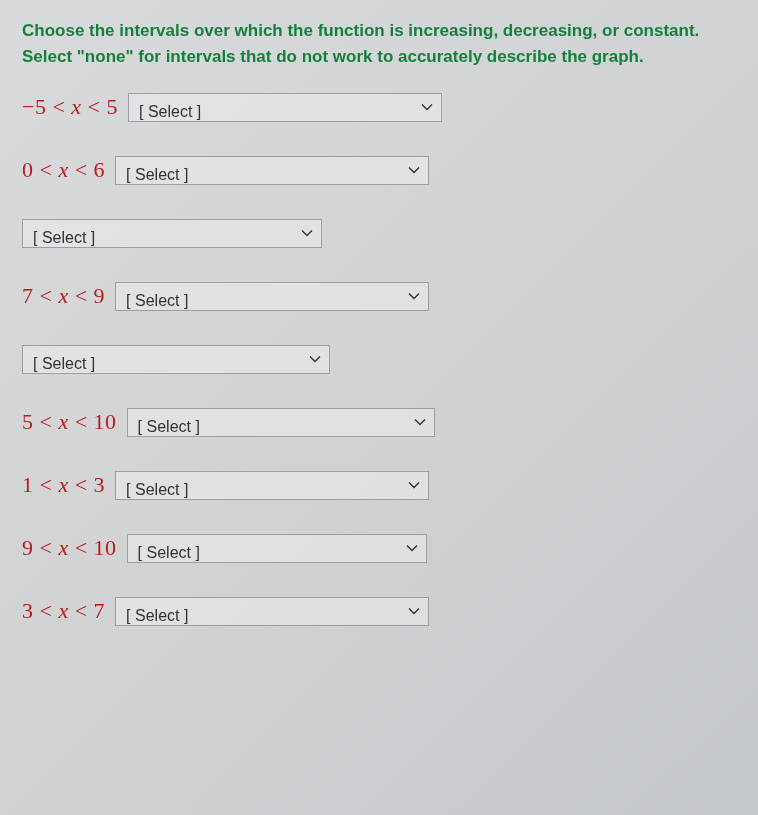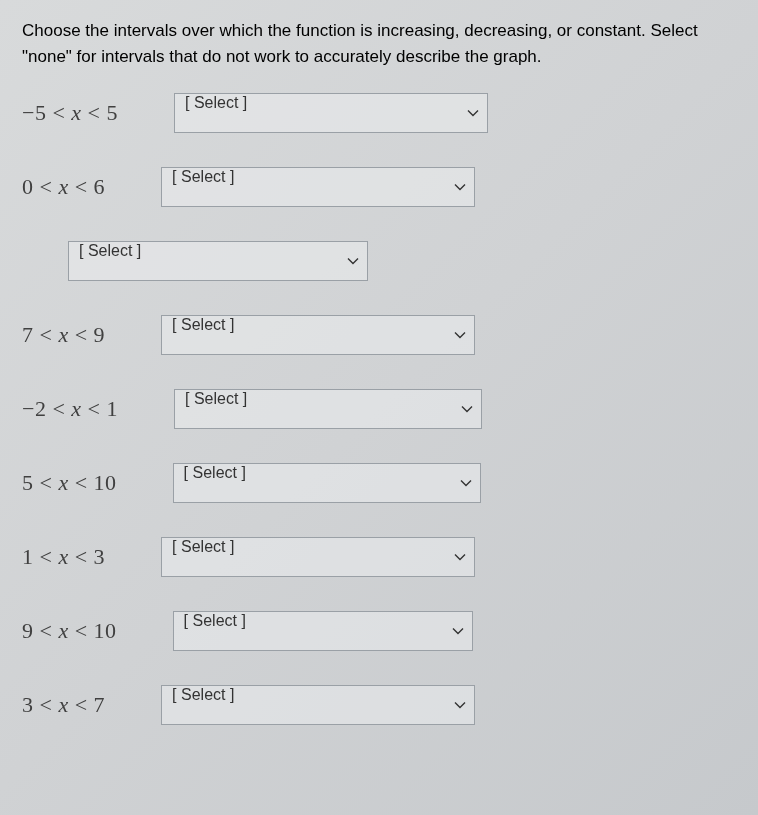--- a/index.html
+++ b/index.html
@@ -8,55 +8,54 @@
     font-family: Georgia, 'Times New Roman', serif;
     color: #2a2a2a;
     width: 758px;
     height: 815px;
     padding: 18px 22px;
     position: relative;
   }
   .instructions {
     font-family: 'Segoe UI', Arial, sans-serif;
     font-size: 17px;
-    color: #000000;
+    color: #15803d;
     line-height: 1.55;
     margin-bottom: 22px;
-    font-weight: 400;
+    font-weight: 700;
   }
   .row {
     display: flex;
     align-items: center;
     margin-bottom: 34px;
   }
   .interval {
     font-family: Georgia, 'Times New Roman', serif;
     font-size: 22px;
-    color: #404040;
+    color: #b91c1c;
     margin-right: 10px;
     white-space: nowrap;
     letter-spacing: 0.5px;
   }
   .interval .var {
     font-style: italic;
   }
   .select-box {
     position: relative;
     border: 1px solid #9aa0a6;
     background: rgba(235,237,239,0.55);
-    height: 40px;
+    height: 29px;
     width: 308px;
     display: flex;
-    align-items: flex-start;
+    align-items: flex-end;
     padding: 0 10px;
     font-family: 'Segoe UI', Arial, sans-serif;
     font-size: 16px;
     color: #333;
     cursor: pointer;
-    margin-left: 46px;
   }
   .select-box.wide { width: 314px; }
   .select-box.narrow { width: 300px; }
   .chevron {
     position: absolute;
     right: 8px;
     top: 50%;
     transform: translateY(-50%);
     width: 12px;
     height: 12px;
@@ -109,21 +108,20 @@
     <span>[ Select ]</span>
     <span class="chevron">
         <svg viewBox="0 0 12 12">
           <path d="M1 3.5 L6 8.5 L11 3.5" fill="none" stroke="#333" stroke-width="1.4"></path>
         </svg>
       </span>
   </div>
 </div>
 
 <div class="row">
-  <span class="interval"><span>−2</span> &lt; <span class="var">x</span> &lt; <span>1</span></span>
   <div class="select-box">
     <span>[ Select ]</span>
     <span class="chevron">
         <svg viewBox="0 0 12 12">
           <path d="M1 3.5 L6 8.5 L11 3.5" fill="none" stroke="#333" stroke-width="1.4"></path>
         </svg>
       </span>
   </div>
 </div>
 

